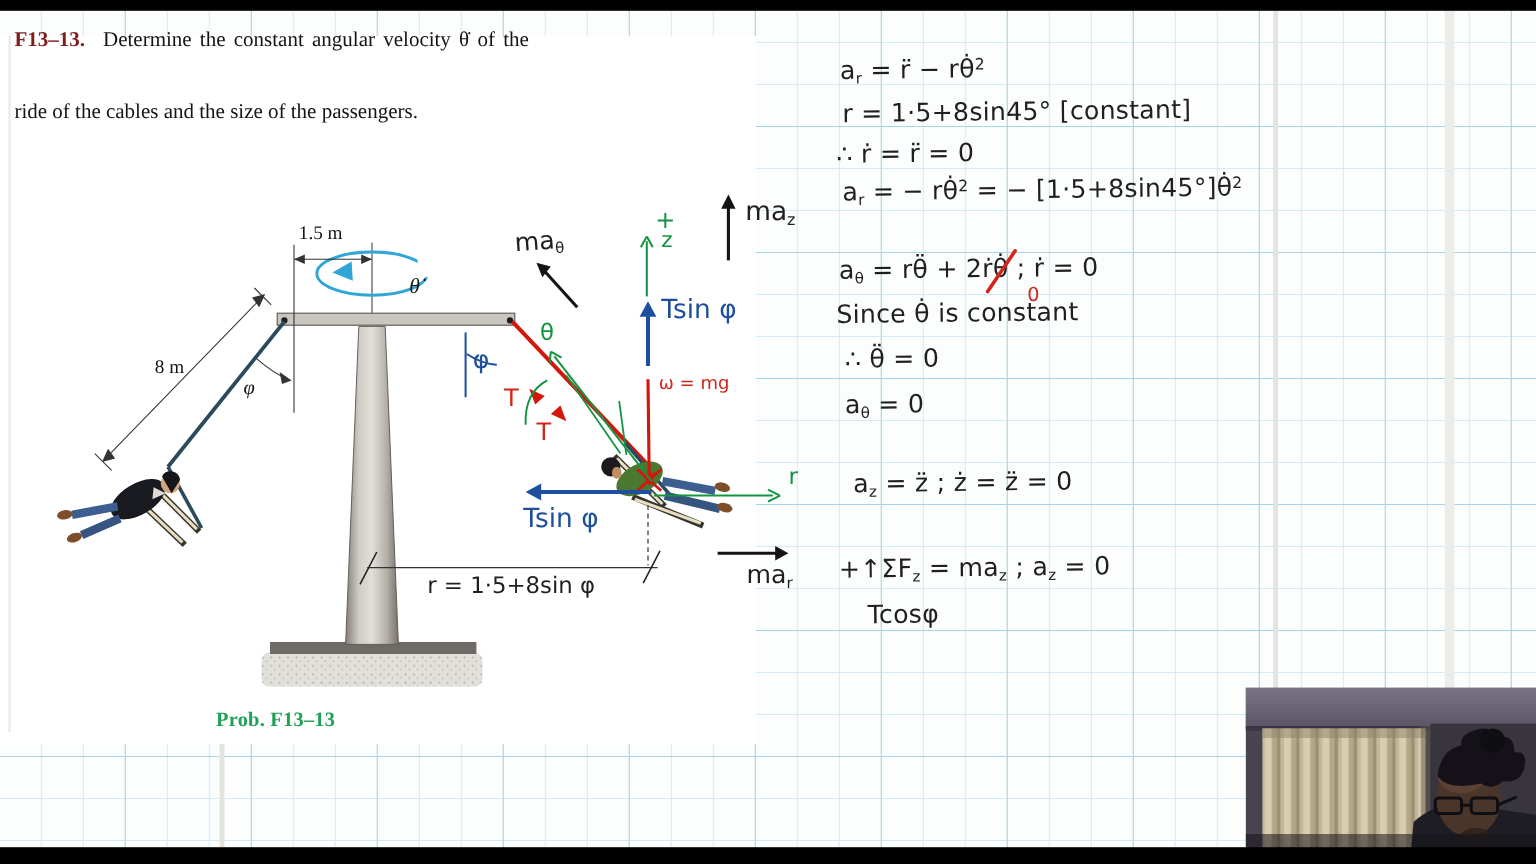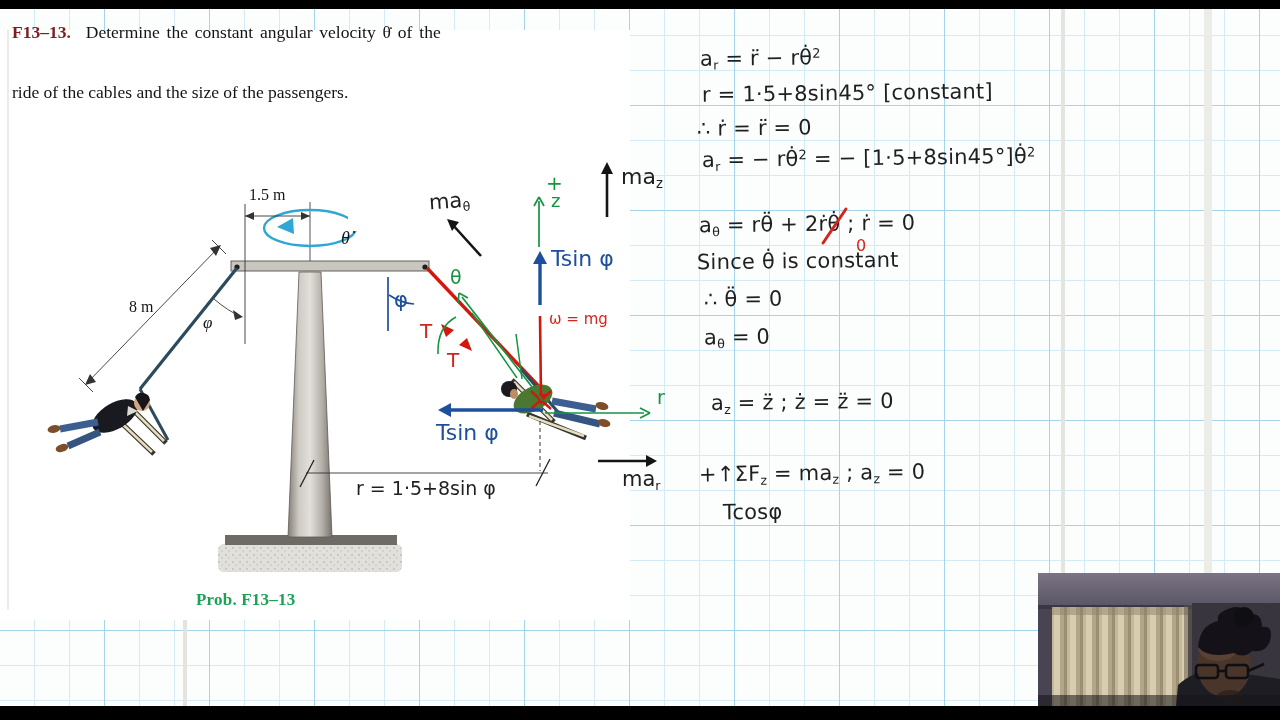--- a/index.html
+++ b/index.html
@@ -220,21 +220,21 @@
   <span class="abs hw figlbl c-red" style="left:549px;top:310px;font-size:15px;">ω = mg</span>
   <span class="abs hw figlbl c-green" style="left:450px;top:266px;font-size:19px;">θ</span>
   <span class="abs hw figlbl c-red" style="left:420px;top:319px;font-size:20px;">T</span>
   <span class="abs hw figlbl c-red" style="left:447px;top:348px;font-size:20px;">T</span>
   <span class="abs hw figlbl c-blue" style="left:394px;top:288px;font-size:21px;">φ</span>
   <span class="abs hw figlbl c-blue" style="left:436px;top:420px;font-size:22px;">Tsin φ</span>
   <span class="abs hw figlbl c-green" style="left:657px;top:386px;font-size:19px;">r</span>
   <span class="abs hw figlbl" style="left:622px;top:467px;font-size:21px;"><span>ma</span><span class="seg-sub">r</span></span>
   <span class="abs hw figlbl" style="left:356px;top:477px;font-size:19px;">r = 1·5+8sin φ</span>
 
-  <span class="abs serif caption" style="left:196px;top:590px;">Prob. F13–13</span>
+  <span class="abs serif caption" style="left:180px;top:590px;">Prob. F13–13</span>
 
   <div class="abs hw note" style="left:700px;top:46px;"><span>a</span><span class="seg-sub">r</span><span> = r̈ − rθ̇</span><span class="seg-sup">2</span></div>
   <div class="abs hw note" style="left:702px;top:81px;"><span>r = 1·5+8sin45° [constant]</span></div>
   <div class="abs hw note" style="left:697px;top:116px;"><span>∴ ṙ = r̈ = 0</span></div>
   <div class="abs hw note" style="left:702px;top:146px;"><span>a</span><span class="seg-sub">r</span><span> = − rθ̇</span><span class="seg-sup">2</span><span> = − [1·5+8sin45°]θ̇</span><span class="seg-sup">2</span></div>
   <div class="abs hw note" style="left:699px;top:212px;"><span>a</span><span class="seg-sub">θ</span><span> = rθ̈ + 2ṙθ̇ ; ṙ = 0</span></div>
   <div class="abs hw note" style="left:697px;top:249px;"><span>Since θ̇ is constant</span></div>
   <div class="abs hw note" style="left:704px;top:287px;"><span>∴ θ̈ = 0</span></div>
   <div class="abs hw note" style="left:704px;top:325px;"><span>a</span><span class="seg-sub">θ</span><span> = 0</span></div>
   <div class="abs hw note" style="left:711px;top:390px;"><span>a</span><span class="seg-sub">z</span><span> = z̈ ; ż = z̈ = 0</span></div>

